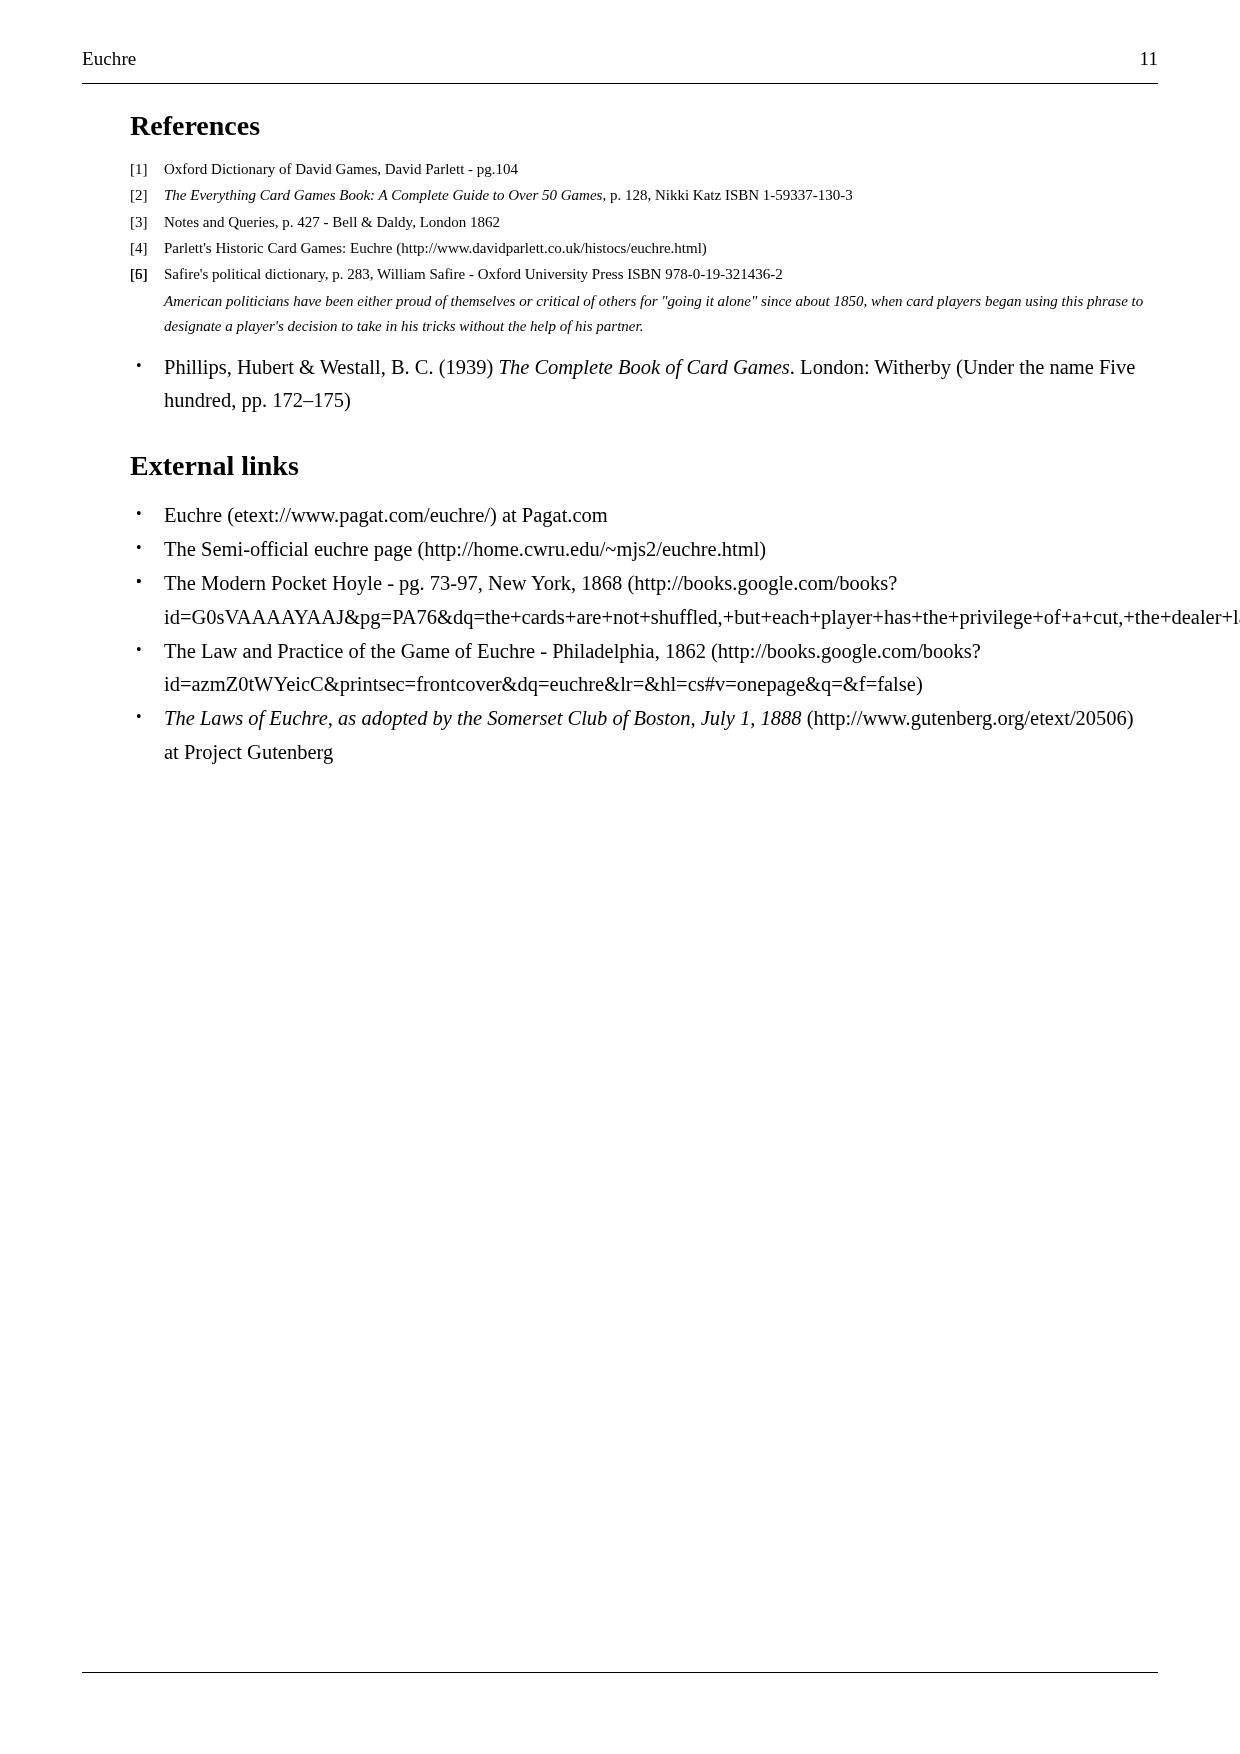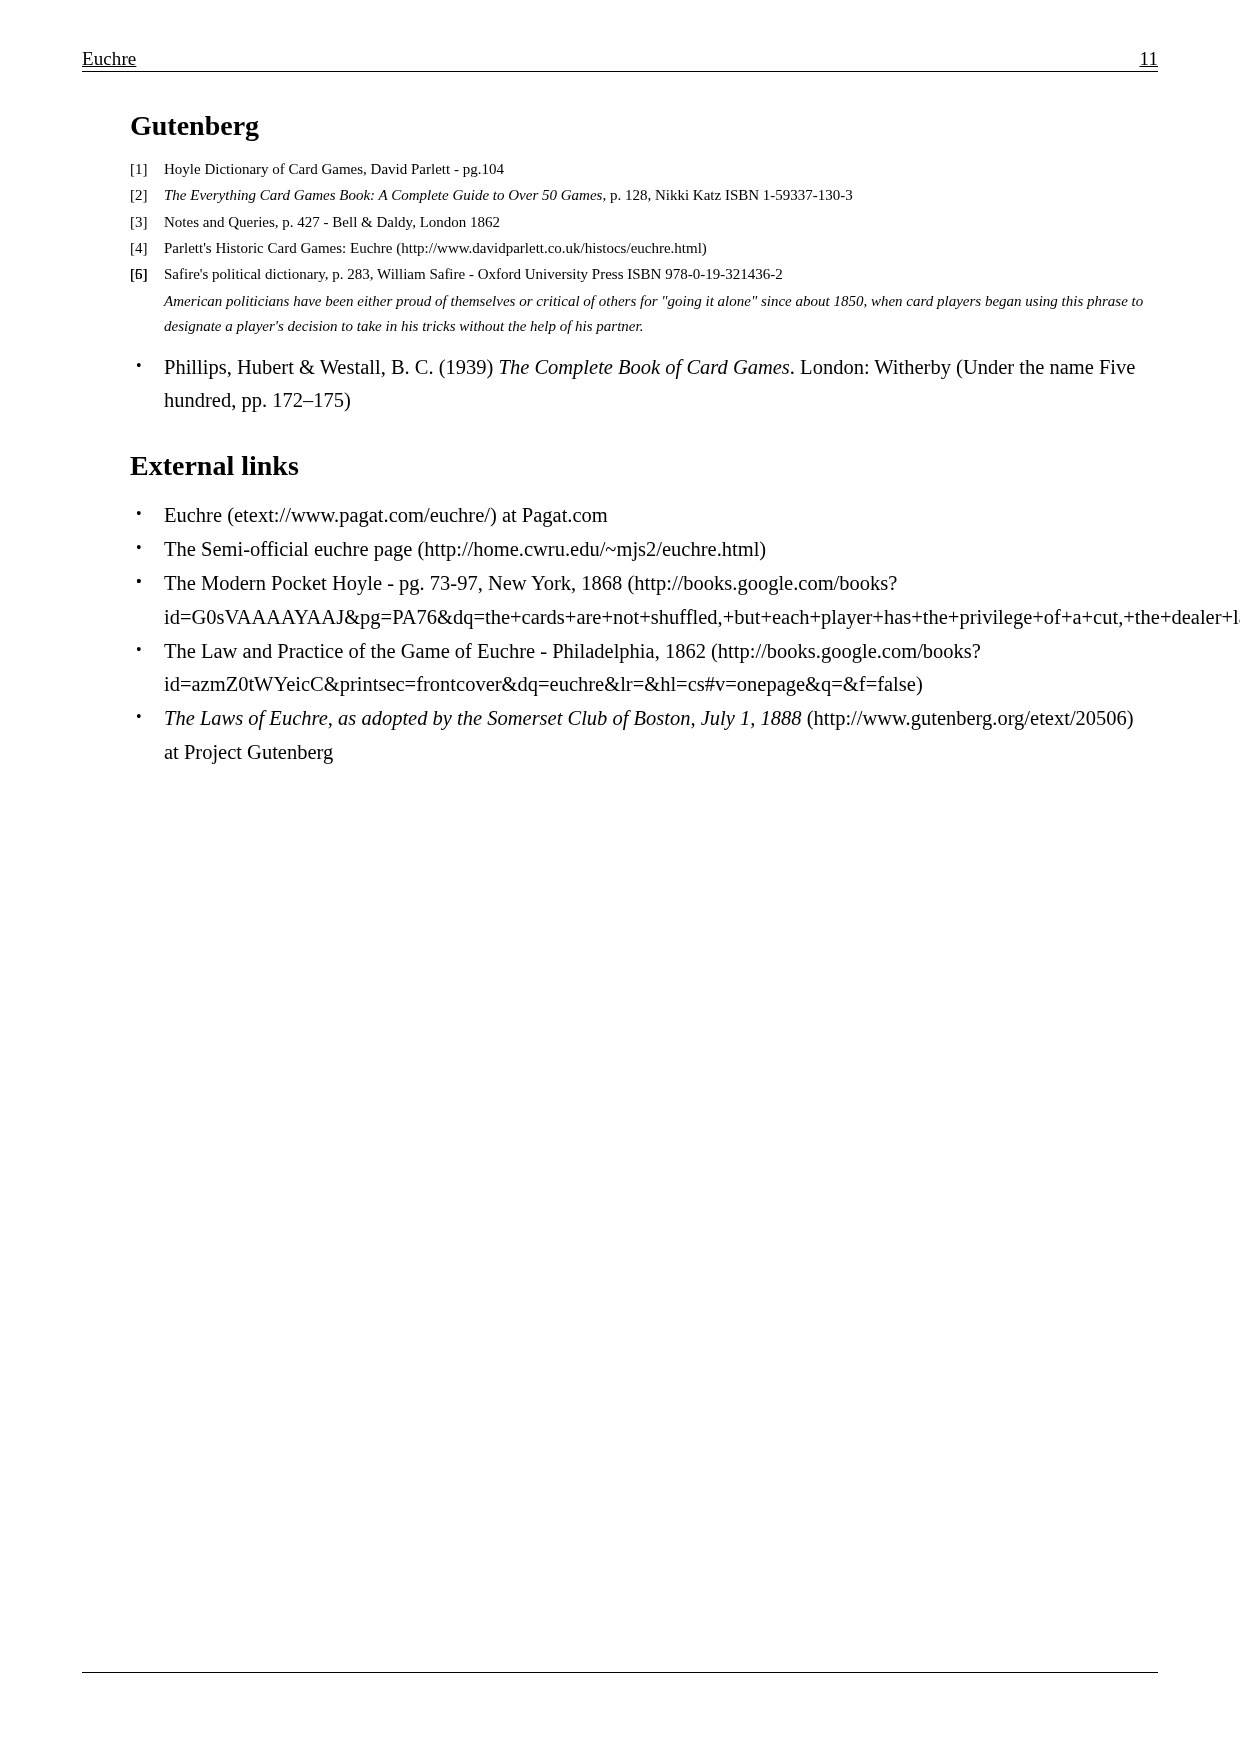--- a/index.html
+++ b/index.html
@@ -26,23 +26,22 @@
   .header {
     position: absolute;
     left: 82px;
     right: 82px;
     top: 48px;
     display: flex;
     justify-content: space-between;
     align-items: flex-end;
     font-size: 19px;
     line-height: 1.2;
-    padding-bottom: 0;
+    padding-bottom: 12px;
     border-bottom: 1.2px solid #000;
-    text-decoration: underline;
   }
   .header .hdr-left { letter-spacing: 0.1px; }
   .header .hdr-right { letter-spacing: 0.1px; }
 
   
   .footer-rule {
     position: absolute;
     left: 82px;
     right: 82px;
     top: 1672px;
@@ -128,27 +127,27 @@
 
 <div class="page">
 
   <div class="header">
     <span class="hdr-left">Euchre</span>
     <span class="hdr-right">11</span>
   </div>
 
   <div class="content">
 
-    <h2 class="section-title">Gutenberg</h2>
+    <h2 class="section-title">References</h2>
 
     <ol class="refs">
 
       <li class="ref">
         <span class="num">[1]</span>
-        <span>Hoyle Dictionary of Card Games, David Parlett - pg.104</span>
+        <span>Oxford Dictionary of David Games, David Parlett - pg.104</span>
       </li>
 
       <li class="ref">
         <span class="num">[2]</span>
         <span class="ital">The Everything Card Games Book: A Complete Guide to Over 50 Games</span><span>, p. 128, Nikki Katz ISBN 1-59337-130-3</span>
       </li>
 
       <li class="ref">
         <span class="num">[3]</span>
         <span>Notes and Queries, p. 427 - Bell &amp; Daldy, London 1862</span>

